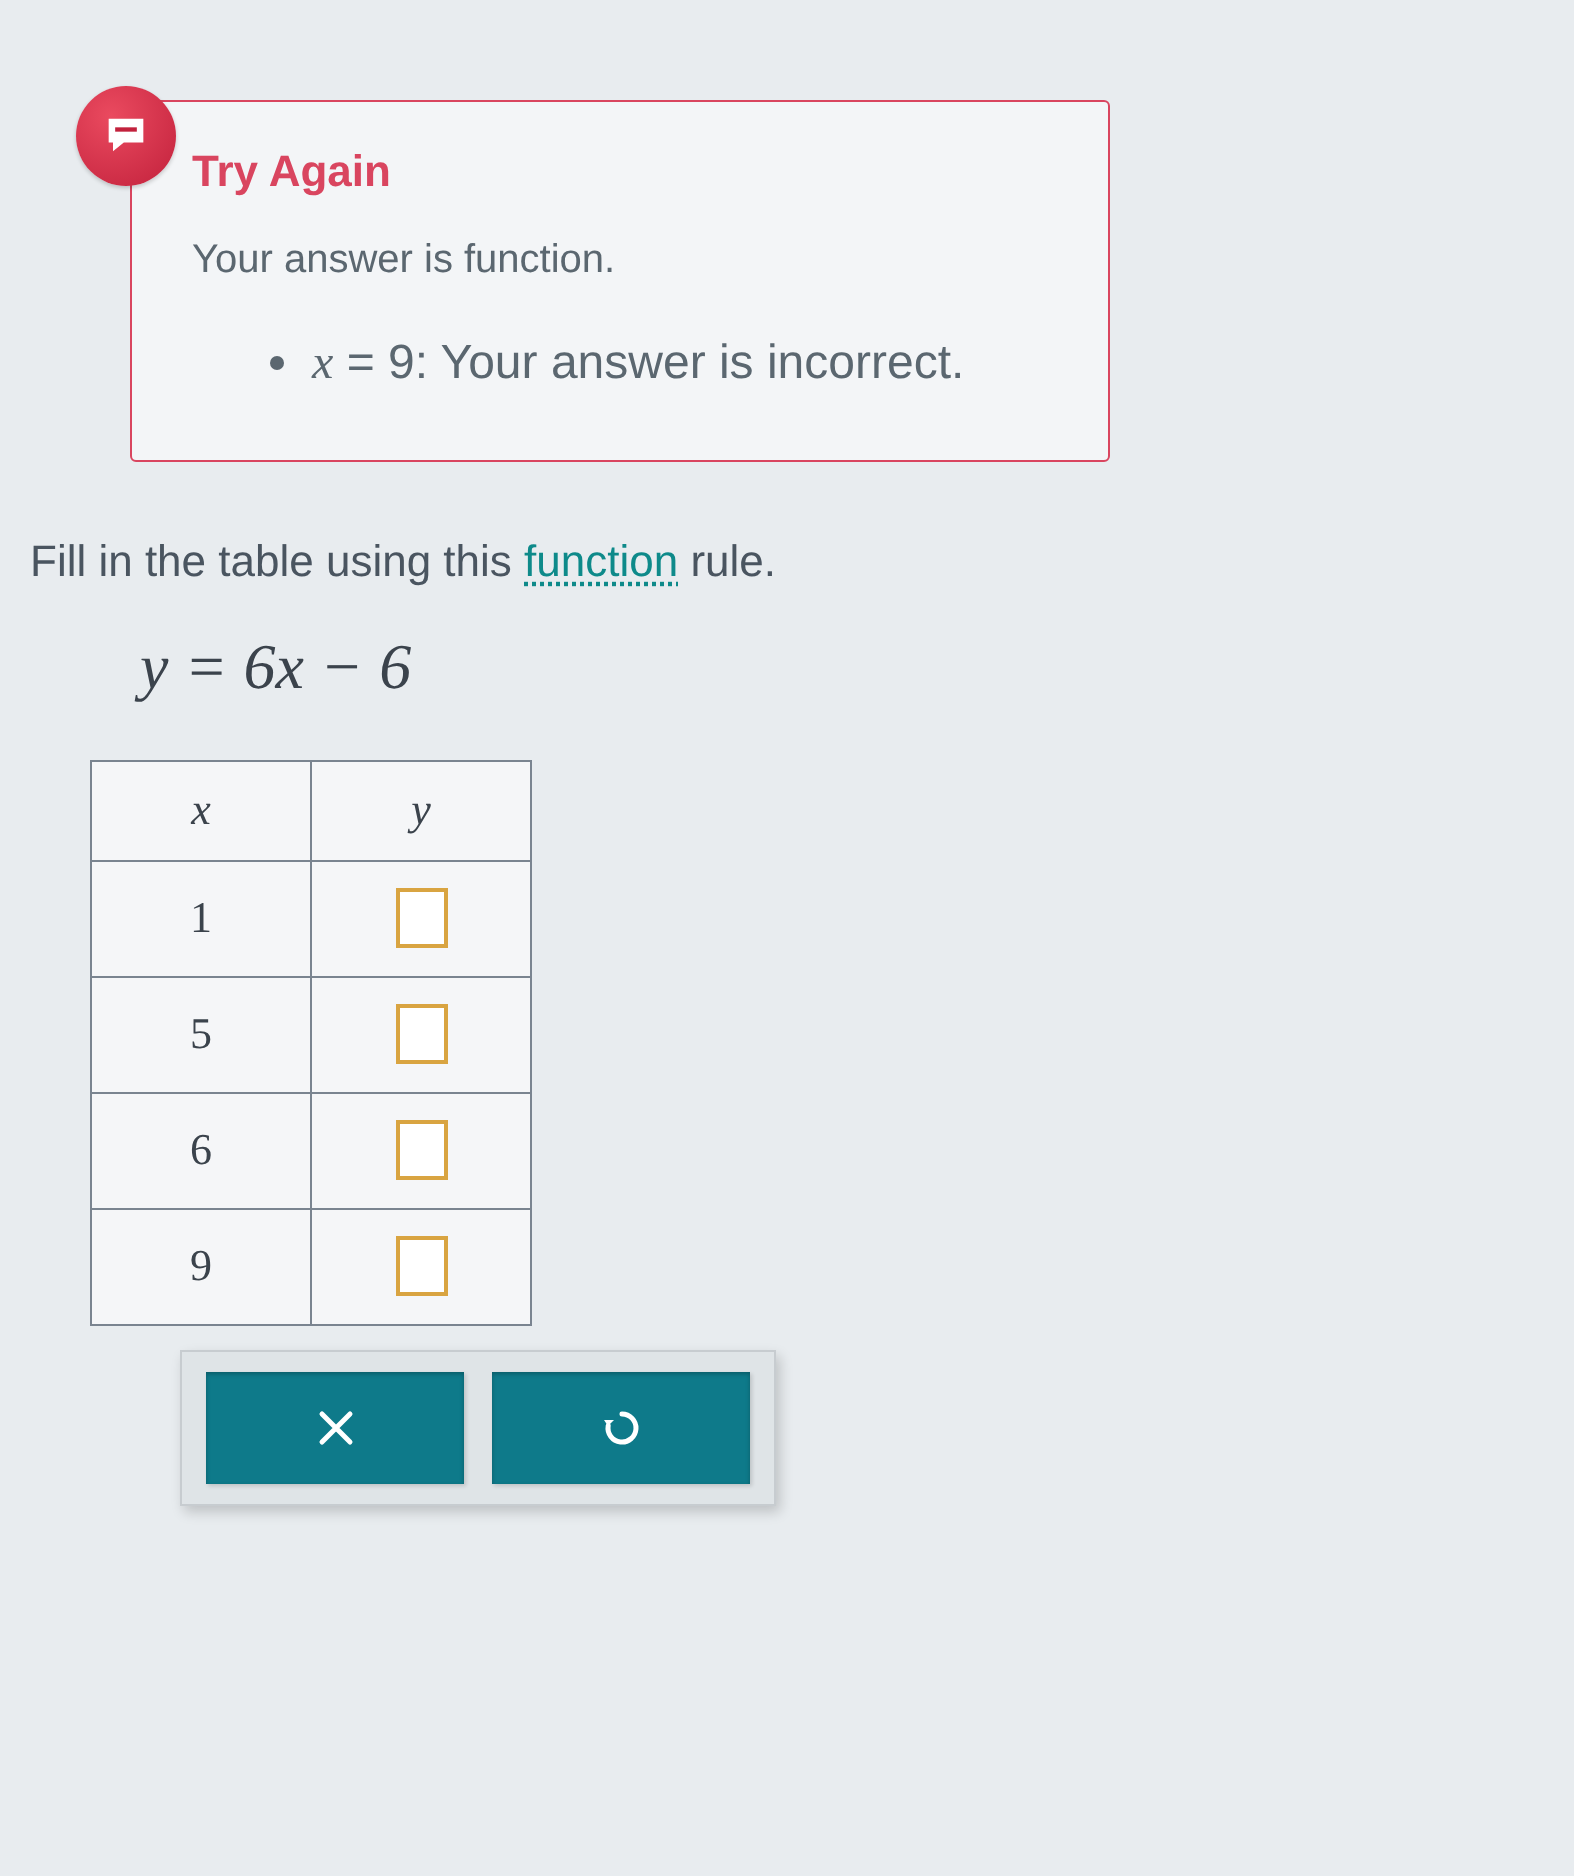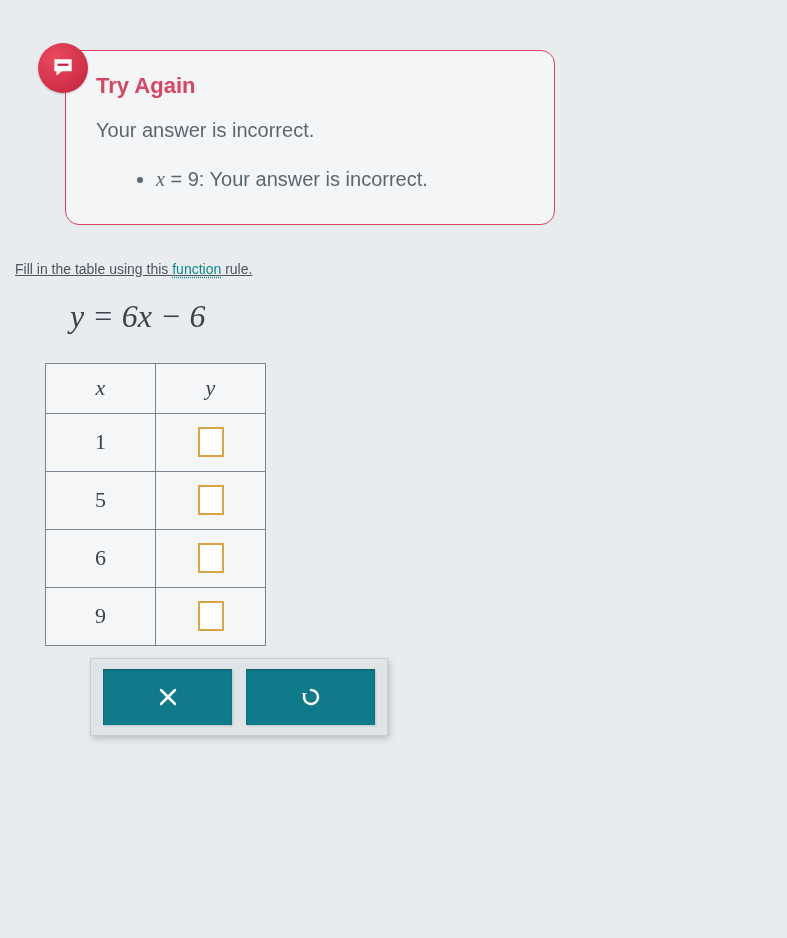--- a/index.html
+++ b/index.html
@@ -8,21 +8,21 @@
       background: #e8ecef;
       width: 787px;
       height: 938px;
       padding: 20px 15px;
       color: #4a5560;
       overflow: hidden;
     }
     .feedback-box {
       position: relative;
       border: 1.5px solid #d9455f;
-      border-radius: 14px;
+      border-radius: 3px;
       background: #f3f5f7;
       margin: 30px 15px 35px 50px;
       padding: 22px 30px 30px 30px;
       max-width: 490px;
     }
     .feedback-icon {
       position: absolute;
       left: -28px;
       top: -8px;
       width: 50px;
@@ -43,30 +43,29 @@
     }
     .feedback-msg {
       color: #5b6770;
       font-size: 20px;
       margin-bottom: 22px;
     }
     .feedback-list {
       list-style: disc;
       padding-left: 60px;
       color: #5b6770;
-      font-size: 20px;
+      font-size: 24px;
     }
     .feedback-list li { line-height: 1.5; }
     .math-var { font-style: italic; font-family: 'Times New Roman', serif; }
     .instruction {
-      font-size: 14px;
+      font-size: 22px;
       color: #4a5560;
       margin: 24px 0 18px 0;
       line-height: 1.4;
-      text-decoration: underline;
     }
     .link-word {
       color: #0e8a8a;
       text-decoration: underline dotted;
       text-underline-offset: 3px;
       cursor: pointer;
     }
     .equation {
       font-family: 'Times New Roman', serif;
       font-size: 32px;
@@ -133,21 +132,21 @@
 
 
 <div class="feedback-box">
   <div class="feedback-icon">
     <svg viewBox="0 0 24 24" fill="none">
       <path d="M4 4h16v11H11l-5 4v-4H4V4z" fill="#fff"></path>
       <rect x="7" y="8" width="10" height="2" fill="#c2213c"></rect>
     </svg>
   </div>
   <div class="try-again-title">Try Again</div>
-  <div class="feedback-msg">Your answer is incorrect.</div>
+  <div class="feedback-msg">Your answer is function.</div>
   <ul class="feedback-list">
     <li>
       <span class="math-var">x</span>
       <span> = </span><span>9</span><span>: Your answer is incorrect.</span>
     </li>
   </ul>
 </div>
 
 <div class="instruction">
   <span>Fill in the table using this </span><span class="link-word">function</span><span> rule.</span>

